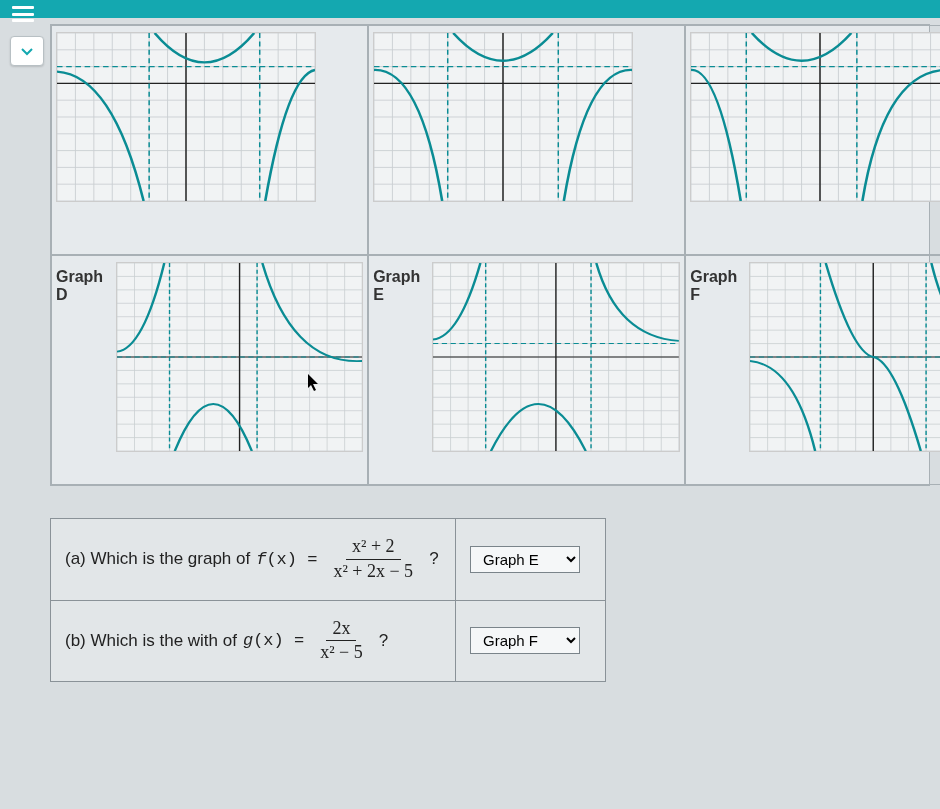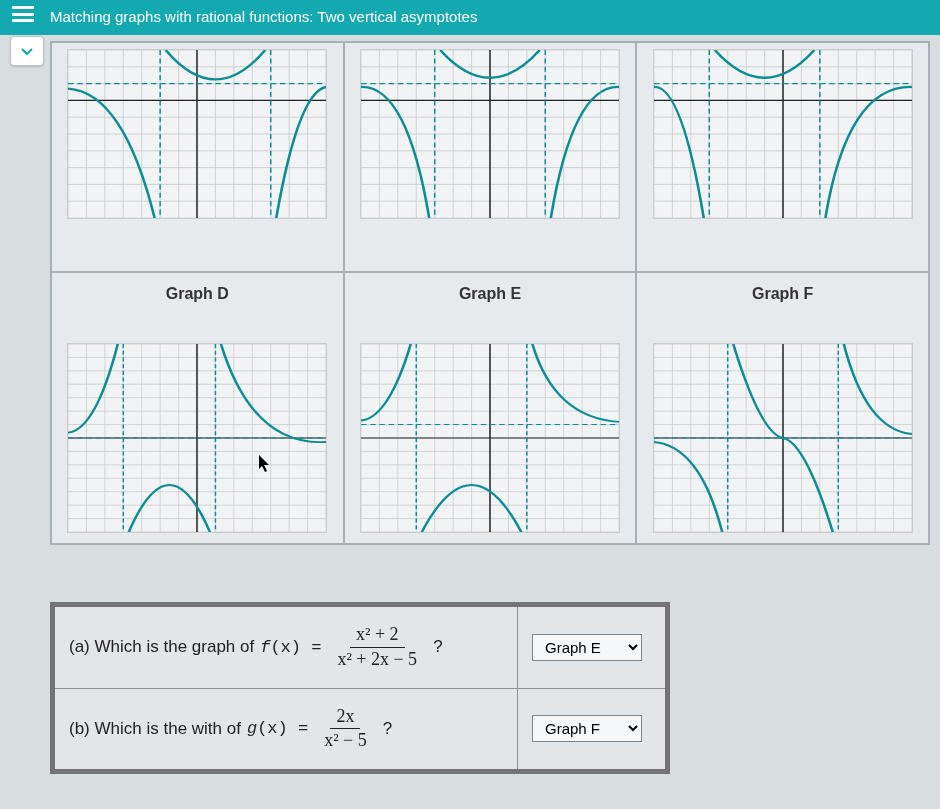--- a/index.html
+++ b/index.html
@@ -45,46 +45,45 @@
   .graph-grid {
     display: grid;
     grid-template-columns: repeat(3, 1fr);
     border: 1px solid #a8b0b5;
     background: #e6eaed;
   }
   .graph-cell {
     border: 1px solid #a8b0b5;
     padding: 6px 4px 10px 4px;
     display: flex;
-    flex-direction: column;
-    align-items: center;
+    flex-direction: row;
+    align-items: flex-start;
     min-height: 230px;
-    gap: 32px;
   }
   .graph-label {
     font-weight: bold;
     font-size: 16px;
     color: #333;
     margin: 6px 0 8px 0;
   }
   .plot {
     width: 260px;
     height: 190px;
     background: #f1f3f4;
     position: relative;
     border: 1px solid #ccc;
   }
   .top-row .plot { height: 170px; }
 
   .question-table {
-    margin-top: 57px;
-    border: 5px solid #737373;
+    margin-top: 32px;
+    border: 1px solid #737373;
     border-collapse: collapse;
     background: #e2e6e8;
-    width: 620px;
+    width: 556px;
   }
   .question-table td {
     border: 1px solid #8a9298;
     padding: 18px 14px;
     vertical-align: middle;
   }
   .q-text { font-size: 17px; color: #222; display: flex; align-items: center; gap: 6px; flex-wrap: nowrap; }
   .frac {
     display: inline-flex;
     flex-direction: column;
@@ -113,21 +112,20 @@
 </style>
 </head>
 <body>
 
 <div class="header">
   <div class="hamburger">
     <span></span>
       <span></span>
       <span></span>
   </div>
-  <span>Matching graphs with rational functions: Two vertical asymptotes</span>
 </div>
 
 <div class="collapse-btn">
   <svg viewBox="0 0 16 16">
     <path d="M3 6 L8 11 L13 6" fill="none" stroke="#14a8b0" stroke-width="2"></path>
   </svg>
 </div>
 
 <div class="content">
 

